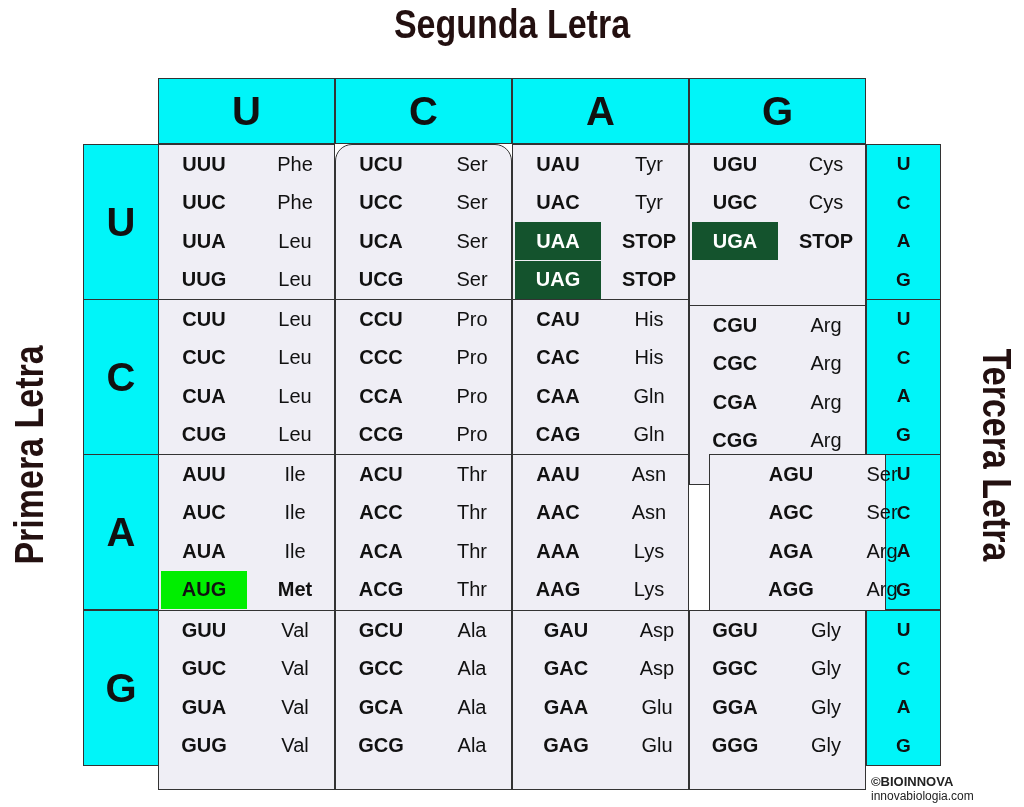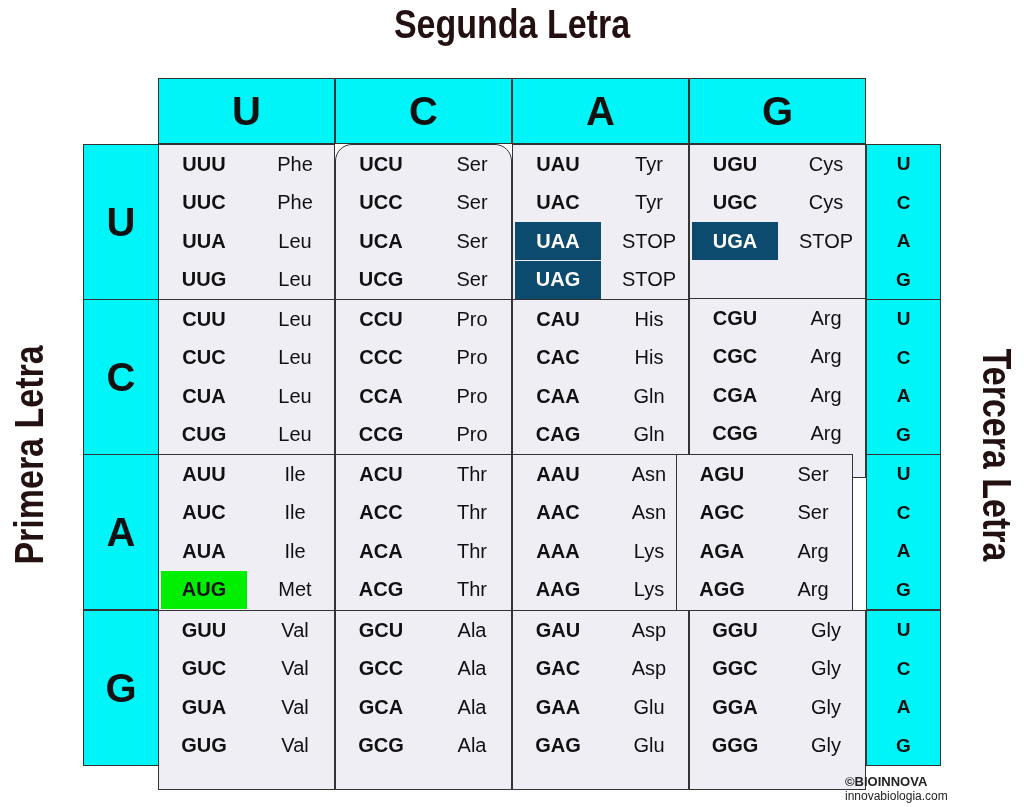--- a/index.html
+++ b/index.html
@@ -10,24 +10,24 @@
   .side-right{left:996px;top:455px;transform:translate(-50%,-50%) rotate(90deg) scaleX(0.85);}
   .cyan{background:#00f5f9;}
   .hdr{position:absolute;top:78px;height:66px;width:177px;border:1px solid #333;box-sizing:border-box;display:flex;align-items:center;justify-content:center;font-size:40px;font-weight:bold;color:#111;}
   .lcol{position:absolute;left:83px;width:76px;height:156px;border:1px solid #333;box-sizing:border-box;display:flex;align-items:center;justify-content:center;font-size:40px;font-weight:bold;color:#111;}
   .rcol{position:absolute;left:866px;width:75px;height:156px;border:1px solid #333;box-sizing:border-box;}
   .rcol div{height:38.5px;display:flex;align-items:center;justify-content:center;font-size:19px;font-weight:bold;color:#111;}
   .block{position:absolute;width:177px;height:180px;border:1px solid #333;box-sizing:border-box;background:#efeef5;}
   .row{position:relative;height:38.5px;display:flex;align-items:center;}
   .codon{position:absolute;left:2px;width:86px;height:38px;display:flex;align-items:center;justify-content:center;font-size:20px;font-weight:bold;color:#111;}
   .aa{position:absolute;left:100px;width:72px;height:38px;display:flex;align-items:center;justify-content:center;font-size:20px;color:#111;}
-  .aa.bold{font-weight:normal;}
-  .codon.stop{background:#0c4a6e;color:#fff;}
+  .aa.bold{font-weight:bold;}
+  .codon.stop{background:#14532d;color:#fff;}
   .codon.start{background:#00ee00;color:#111;}
-  .credit{position:absolute;left:845px;top:774px;font-size:12px;color:#222;}
+  .credit{position:absolute;left:871px;top:774px;font-size:12px;color:#222;}
   .credit b{font-size:13px;}
 </style>
 </head>
 <body>
 
 <div class="title-top">Segunda Letra</div>
 <div class="side-label side-left">Primera Letra</div>
 <div class="side-label side-right">Tercera Letra</div>
 
 <div id="grid">
@@ -164,21 +164,21 @@
       </div>
       <div class="row">
         <div class="codon">CAA</div>
         <div class="aa">Gln</div>
       </div>
       <div class="row">
         <div class="codon">CAG</div>
         <div class="aa">Gln</div>
       </div>
     </div>
-    <div class="block" style="left: 689px; top: 298px;">
+    <div class="block" style="left: 689px; top: 305px;">
       <div class="row">
         <div class="codon">CGU</div>
         <div class="aa">Arg</div>
       </div>
       <div class="row">
         <div class="codon">CGC</div>
         <div class="aa">Arg</div>
       </div>
       <div class="row">
         <div class="codon">CGA</div>
@@ -243,21 +243,21 @@
       </div>
       <div class="row">
         <div class="codon">AAA</div>
         <div class="aa">Lys</div>
       </div>
       <div class="row">
         <div class="codon">AAG</div>
         <div class="aa">Lys</div>
       </div>
     </div>
-    <div class="block" style="left: 676px; top: 454px;">
+    <div class="block" style="left: 709px; top: 454px; padding-left: 36px;">
       <div class="row">
         <div class="codon">AGU</div>
         <div class="aa">Ser</div>
       </div>
       <div class="row">
         <div class="codon">AGC</div>
         <div class="aa">Ser</div>
       </div>
       <div class="row">
         <div class="codon">AGA</div>
@@ -304,21 +304,21 @@
       </div>
       <div class="row">
         <div class="codon">GCA</div>
         <div class="aa">Ala</div>
       </div>
       <div class="row">
         <div class="codon">GCG</div>
         <div class="aa">Ala</div>
       </div>
     </div>
-    <div class="block" style="left: 512px; top: 610px;">
+    <div class="block" style="left: 512px; top: 610px; padding-left: 8px;">
       <div class="row">
         <div class="codon">GAU</div>
         <div class="aa">Asp</div>
       </div>
       <div class="row">
         <div class="codon">GAC</div>
         <div class="aa">Asp</div>
       </div>
       <div class="row">
         <div class="codon">GAA</div>

